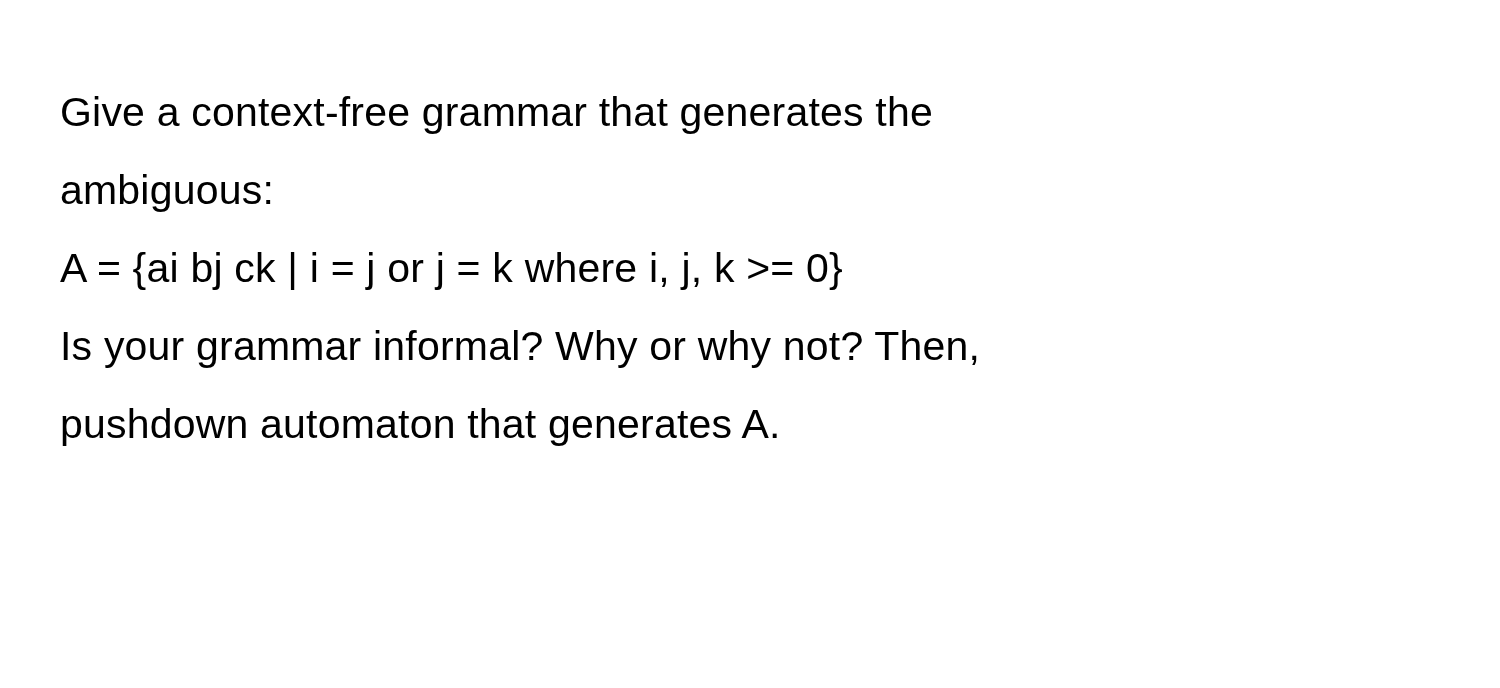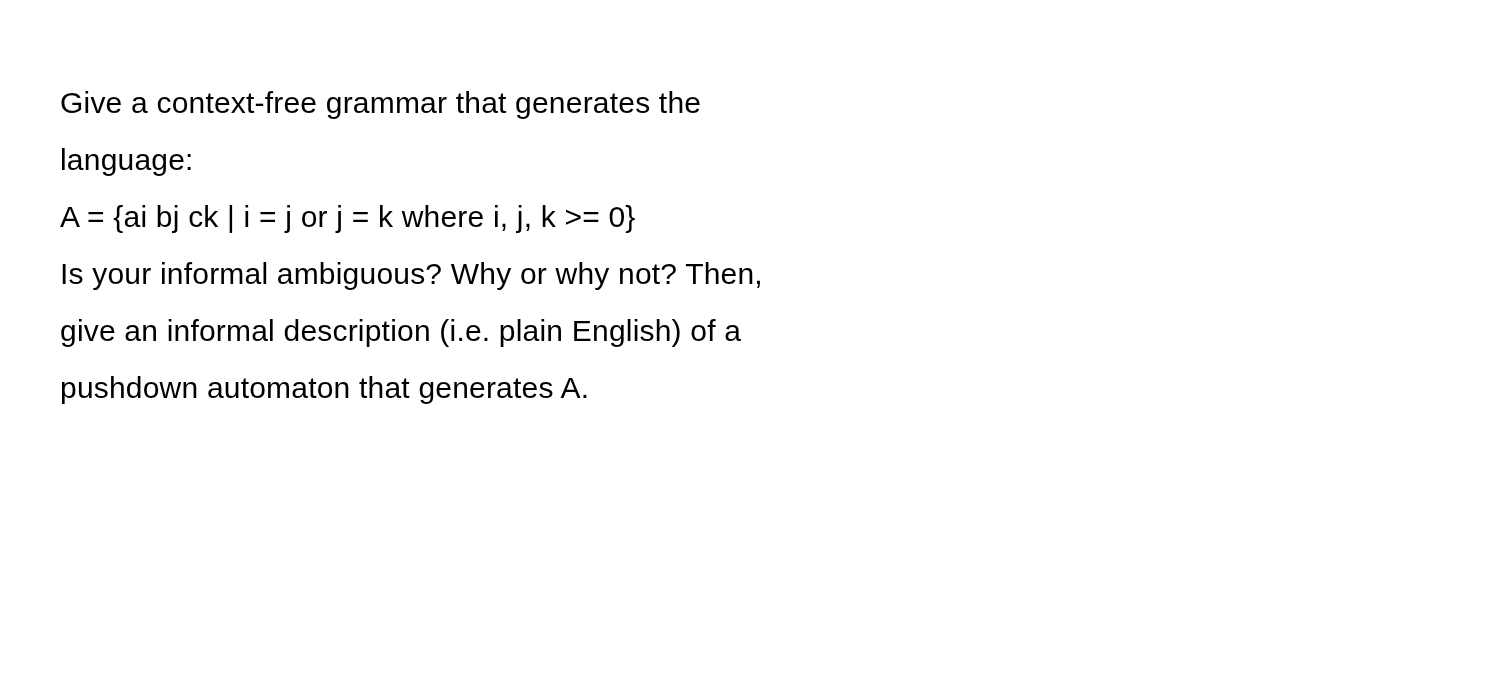--- a/index.html
+++ b/index.html
@@ -11,30 +11,29 @@
       width: 1500px;
       height: 688px;
       background: #ffffff;
       font-family: -apple-system, BlinkMacSystemFont, "Segoe UI", Helvetica, Arial, sans-serif;
       padding: 74px 60px 60px 60px;
     }
     .content {
       max-width: 1400px;
     }
     .line {
-      font-size: 30px;
+      font-size: 41px;
       line-height: 1.9;
       color: #000000;
       font-weight: 400;
       letter-spacing: 0.2px;
     }
   </style>
 </head>
 <body>
 
 <div class="content">
   <div class="line">Give a context-free grammar that generates the</div>
-  <div class="line">language:</div>
+  <div class="line">ambiguous:</div>
   <div class="line">A = {ai bj ck | i = j or j = k where i, j, k &gt;= 0}</div>
-  <div class="line">Is your informal ambiguous? Why or why not? Then,</div>
-  <div class="line">give an informal description (i.e. plain English) of a</div>
+  <div class="line">Is your grammar informal? Why or why not? Then,</div>
   <div class="line">pushdown automaton that generates A.</div>
 </div>
 
 </body></html>

